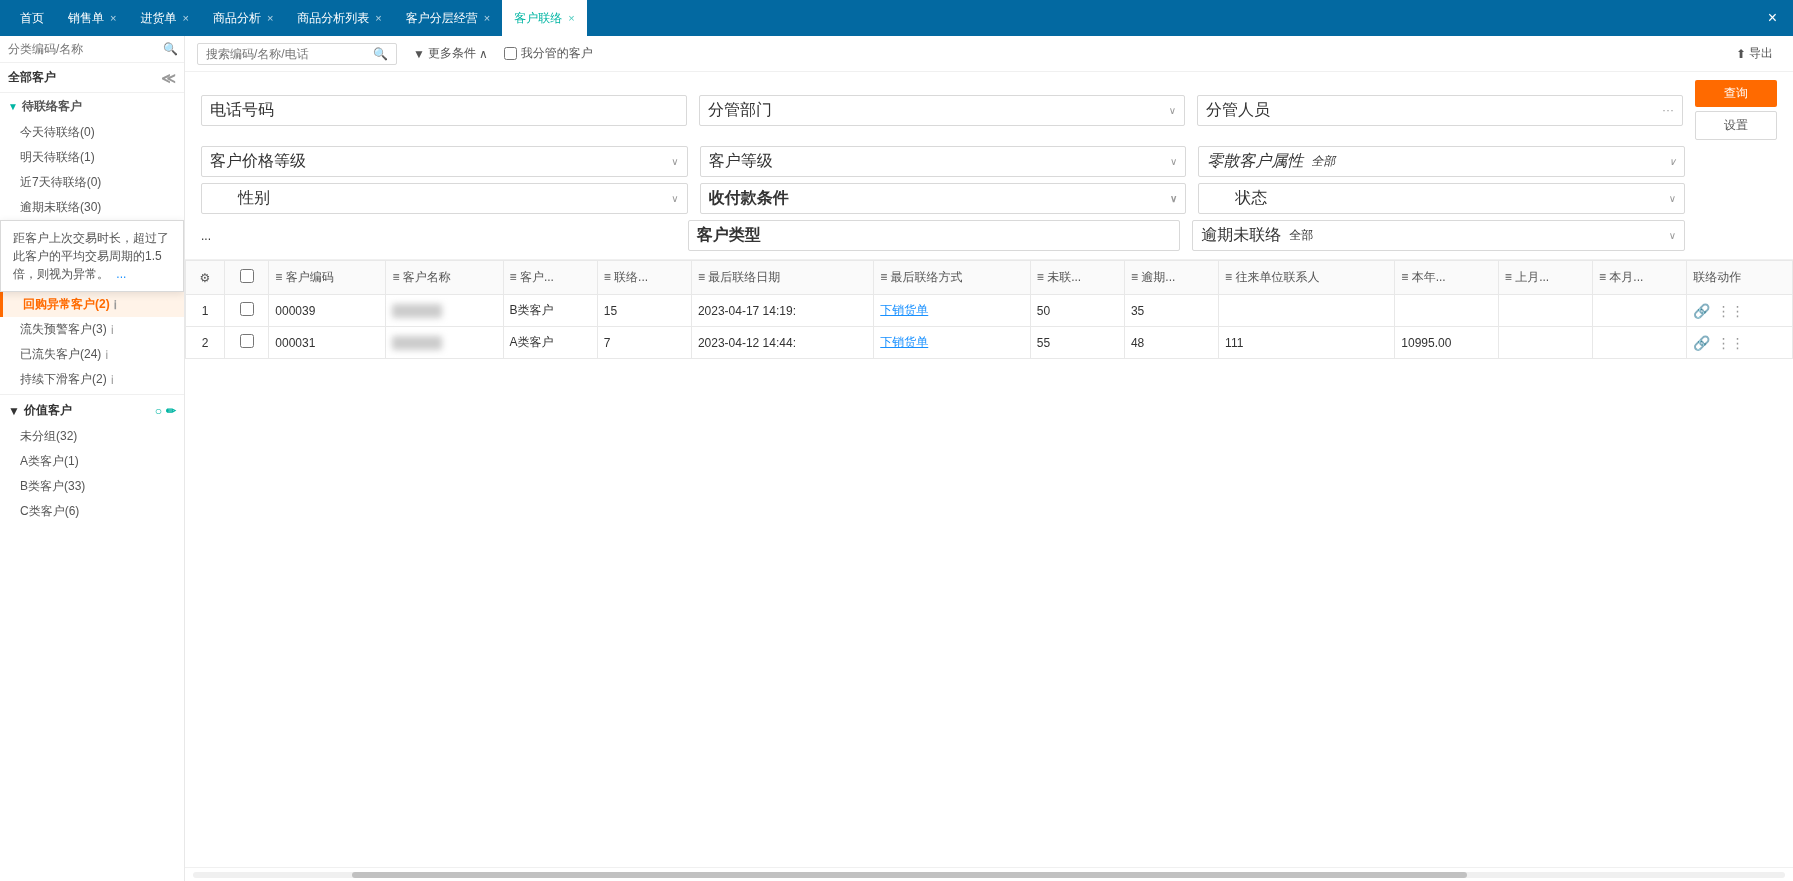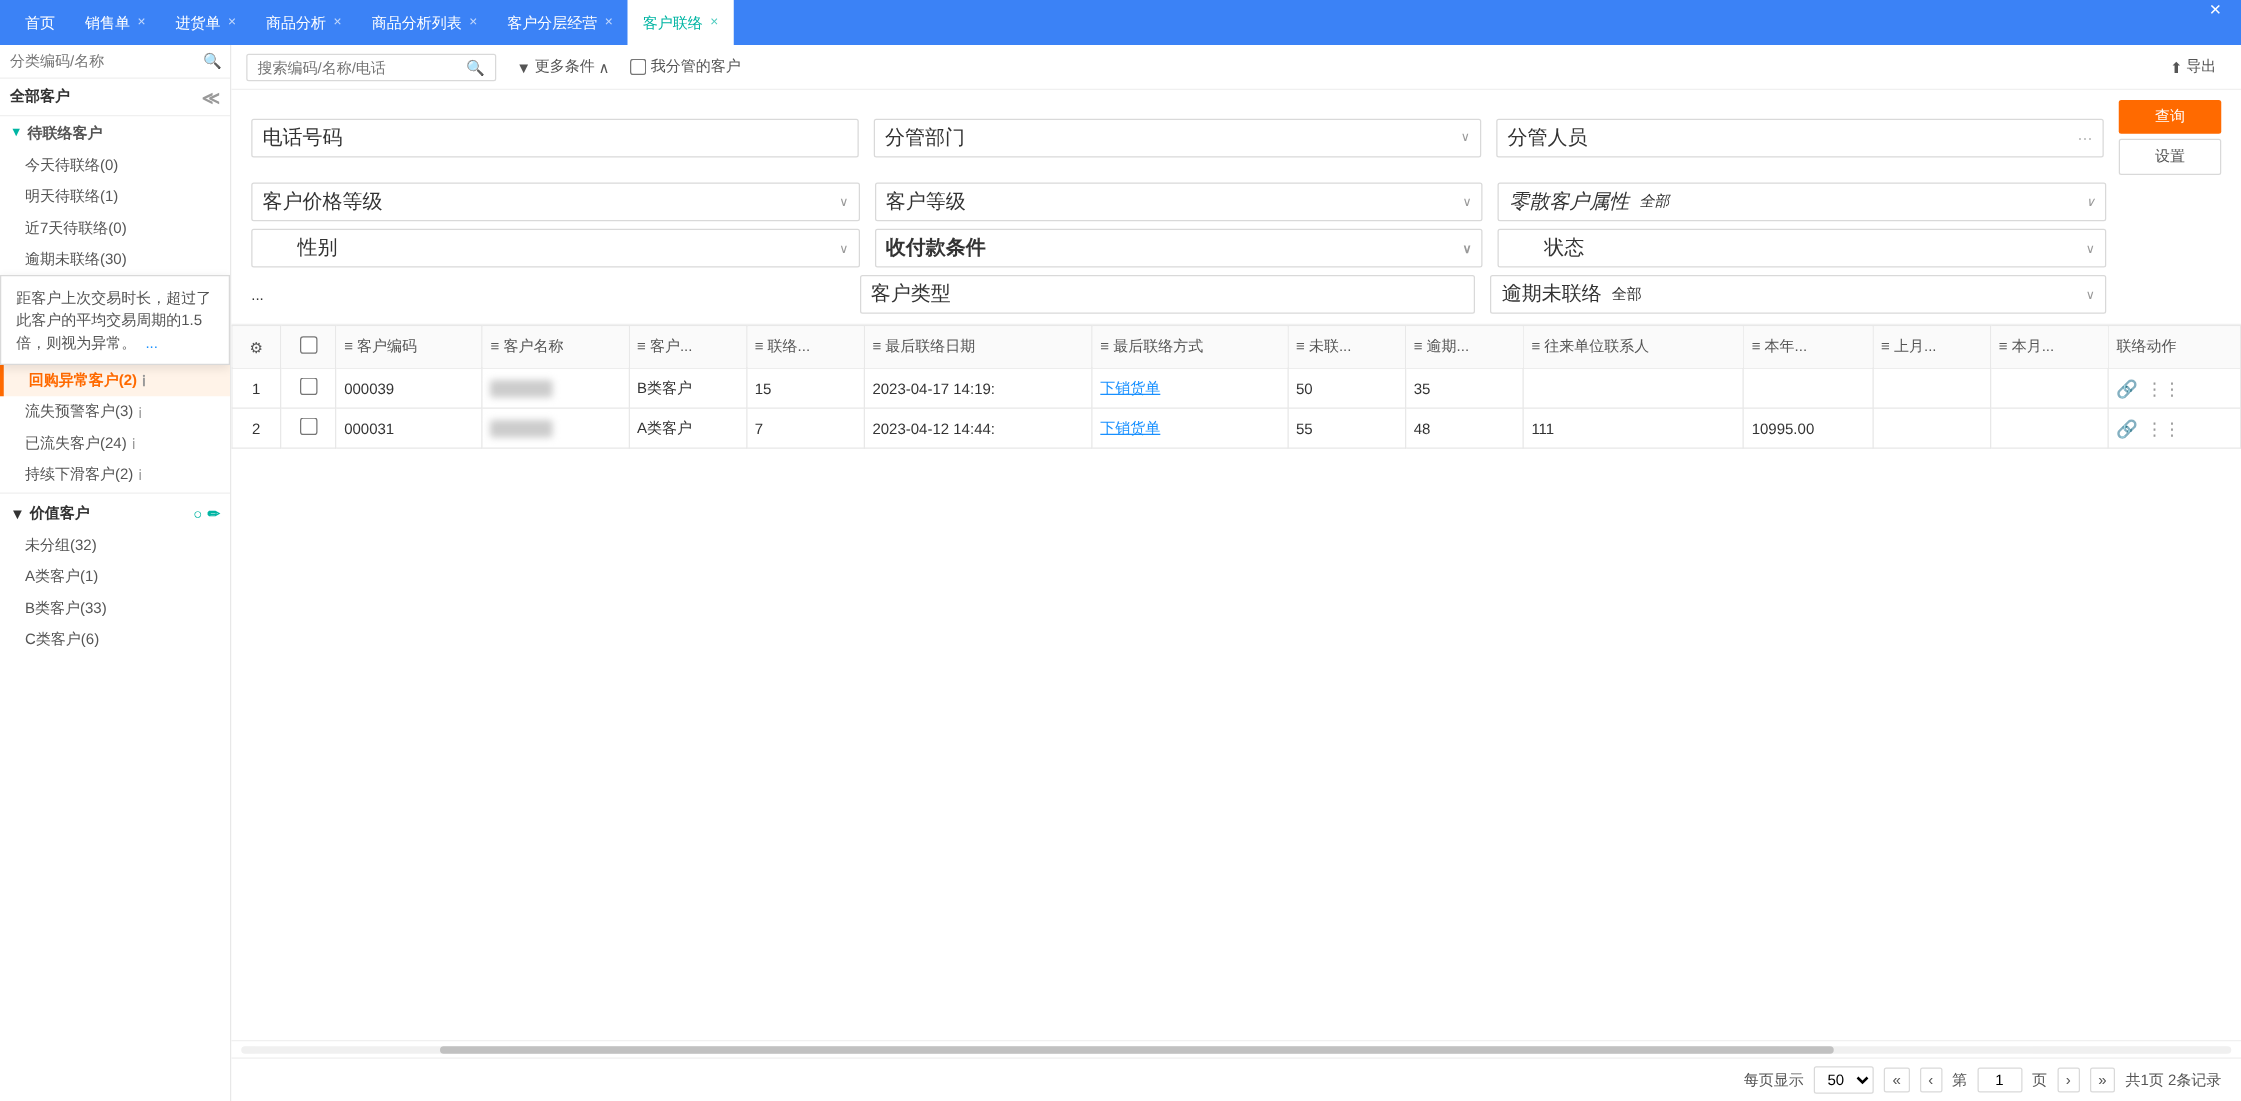--- a/index.html
+++ b/index.html
@@ -1,21 +1,21 @@
 <!DOCTYPE html>
 <html><head>
   <meta charset="utf-8">
   <style>
     * { box-sizing: border-box; margin: 0; padding: 0; font-family: 'Microsoft YaHei', '微软雅黑', Arial, sans-serif; font-size: 12px; }
     body { background: #f0f2f5; overflow: hidden; width: 1793px; height: 881px; }
 
     
     .top-nav {
-      display: flex; align-items: flex-start;
-      background: #3b82f6;
+      display: flex; align-items: center;
+      background: #0369a1;
       height: 36px; padding: 0 8px;
       color: white;
     }
     .top-nav .nav-item {
       padding: 0 12px; height: 36px; display: flex; align-items: center;
       cursor: pointer; white-space: nowrap; font-size: 13px; color: white;
       position: relative;
     }
     .top-nav .nav-item.active { background: white; color: #00b5a3; }
     .top-nav .nav-item .close-x { margin-left: 6px; font-size: 11px; opacity: 0.7; cursor: pointer; }
@@ -419,21 +419,21 @@
           <span class="dropdown-arrow">∨</span>
         </div>
         <div style="width:80px;"></div>
       </div>
 
       <div class="filter-row">
         <div style="flex:2; display:flex; align-items:center; gap:8px;">
           <span style="color:#333; font-size:12px;">...</span>
         </div>
         <div class="filter-field" style="flex:2;">
-          <span class="filter-label-text" style="margin-right:16px;">客户类型</span>
+          <span class="filter-label-text" style="margin-right:16px;font-weight:bold;">客户类型</span>
           <span class="filter-field-val"></span>
         </div>
         <div class="filter-field" style="flex:2;">
           <span class="filter-label-text" style="margin-right:8px;">逾期未联络</span>
           <span class="filter-field-val">全部</span>
           <span class="dropdown-arrow">∨</span>
         </div>
         <div style="width:80px;"></div>
       </div>
     </div>
@@ -551,28 +551,14 @@
         </tbody>
       </table>
     </div>
 
     <div class="scrollbar-container">
       <div class="scrollbar-track">
         <div class="scrollbar-thumb"></div>
       </div>
     </div>
 
-    <div class="pager-bar">
-      <span class="pager-label">每页显示</span>
-      <select class="pager-size-select">
-        <option>50</option>
-      </select>
-      <button class="pager-nav-btn">«</button>
-      <button class="pager-nav-btn">‹</button>
-      <span class="pager-label">第</span>
-      <input type="text" class="pager-input" value="1" style="">
-      <span class="pager-label">页</span>
-      <button class="pager-nav-btn">›</button>
-      <button class="pager-nav-btn">»</button>
-      <span class="pager-total">共1页 2条记录</span>
-    </div>
   </div>
 </div>
 
 </body></html>

